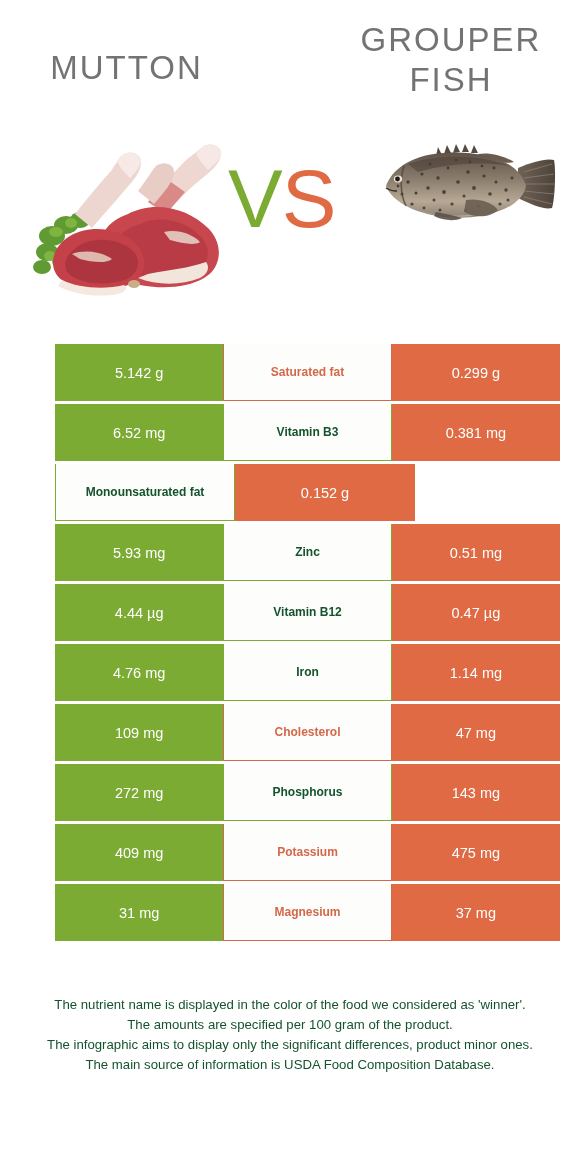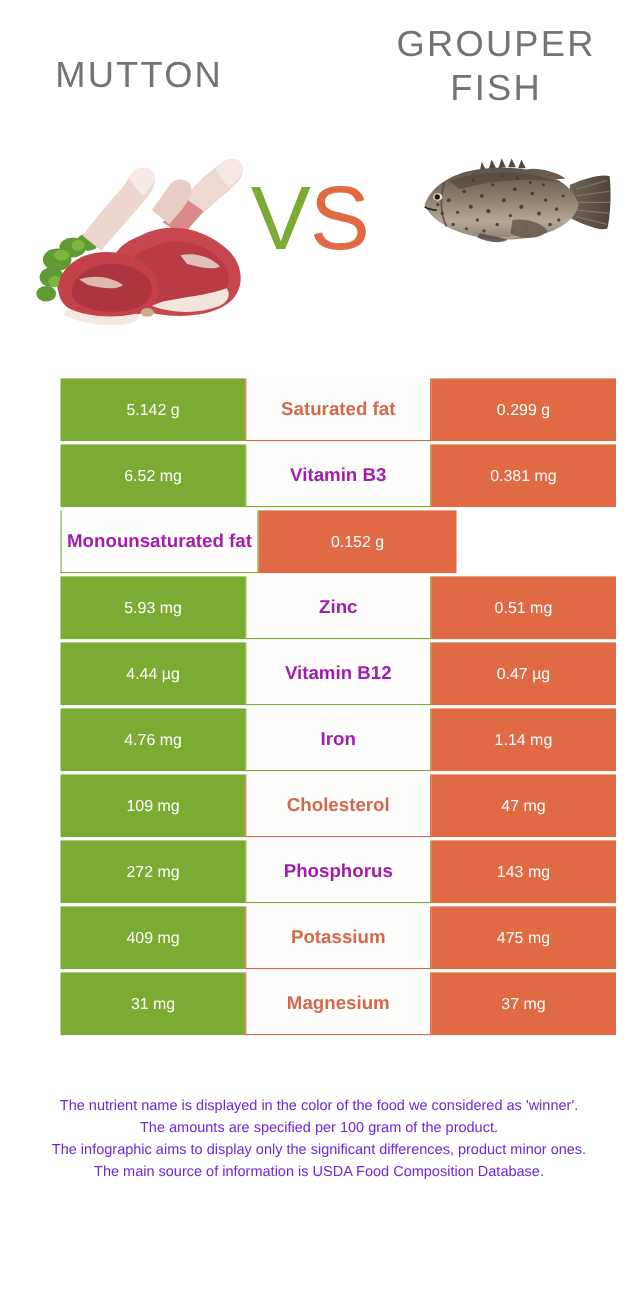--- a/index.html
+++ b/index.html
@@ -90,39 +90,39 @@
   .cell-left  { background: #7CAB34; }
   .cell-right { background: #DF6A43; }
 
   .cell-mid {
     width: 180px;
     height: 57px;
     display: flex;
     align-items: center;
     justify-content: center;
     background: #fdfdfb;
-    font-size: 17px;
+    font-size: 12px;
     font-weight: 700;
     border-left: 1px solid #cfcfcf;
     border-right: 1px solid #cfcfcf;
     border-bottom: 1px solid #cfcfcf;
   }
-  .cell-mid.win-green  { color: #a21caf; border-color: #7CAB34; }
+  .cell-mid.win-green  { color: #14532d; border-color: #7CAB34; }
   .cell-mid.win-orange { color: #D4684A; border-color: #D4684A; }
 
   
   .footer {
     position: absolute;
     left: 0px;
     top: 995px;
     width: 580px;
     text-align: center;
     font-size: 13.2px;
     line-height: 1.52;
-    color: #6d28d9;
+    color: #14532d;
     padding: 0 22px;
     font-family: "Liberation Sans", sans-serif;
   }
   .footer div { white-space: normal; }
 </style>
 </head>
 <body>
 
 <div class="header">
 

